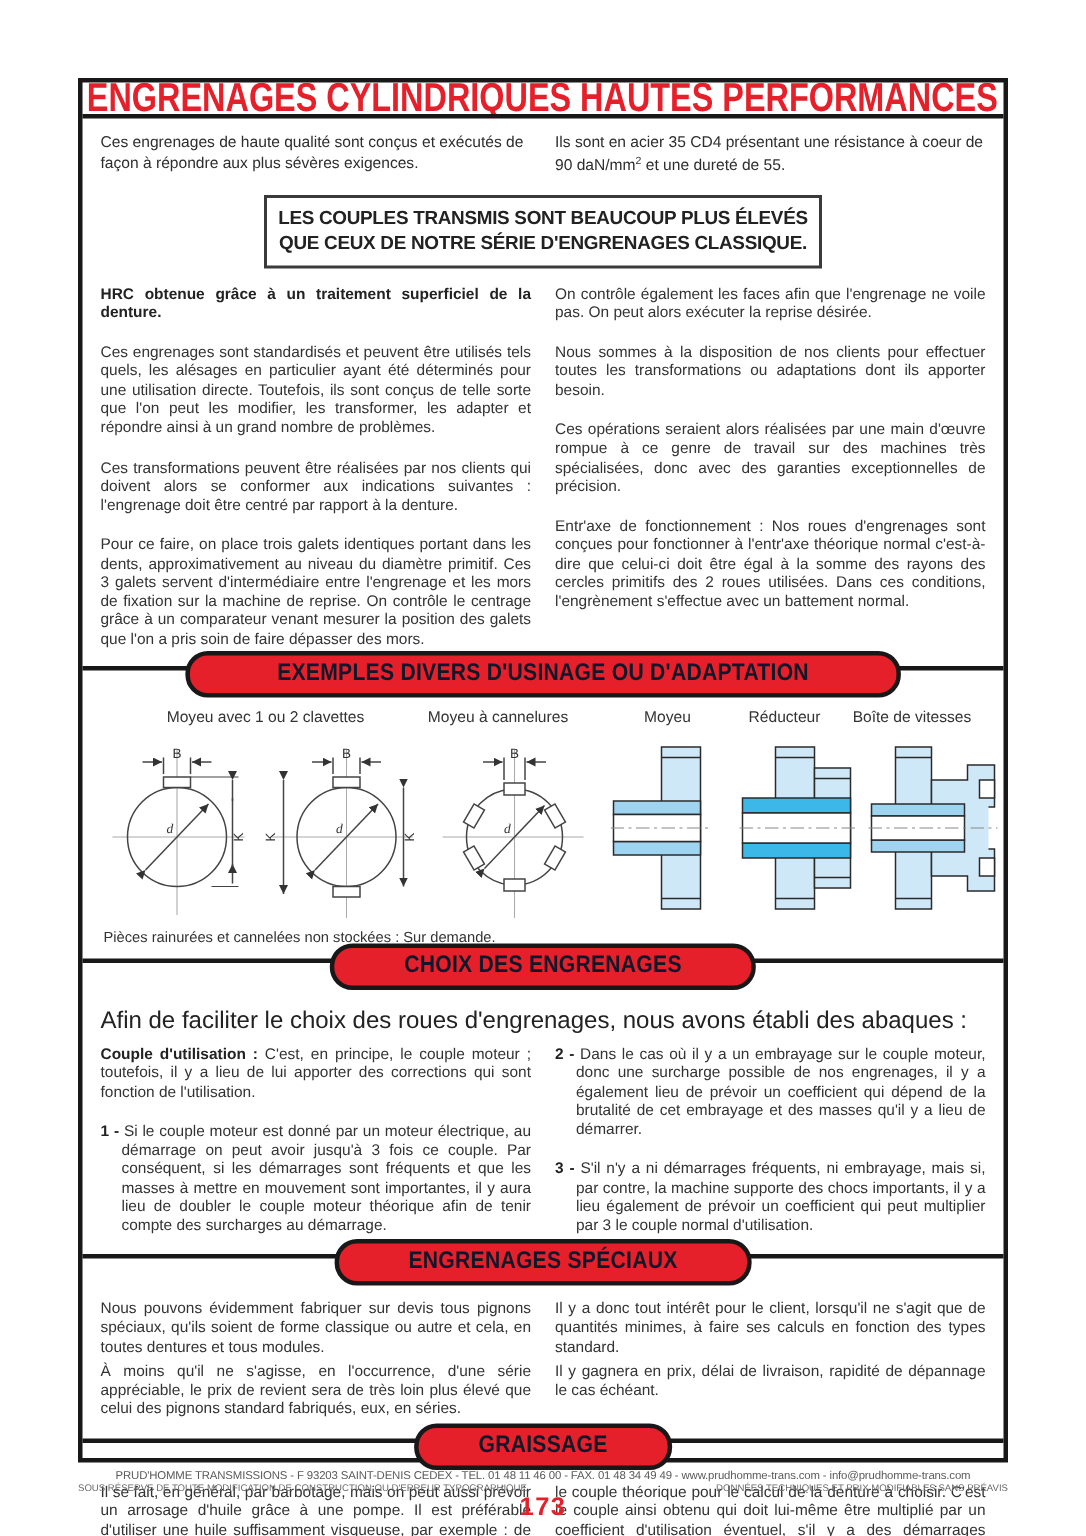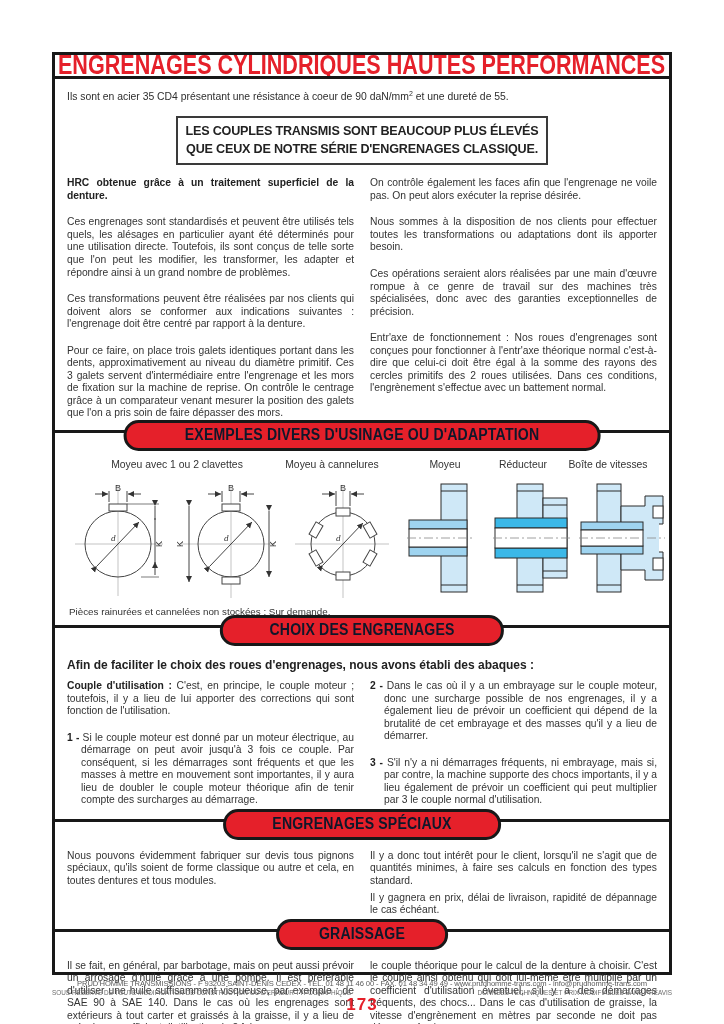--- a/index.html
+++ b/index.html
@@ -51,21 +51,21 @@
   .section-pad { padding-top:26px; }
   
   .diagram-labels { position:relative; height:15px; font-size:10.4px; color:#333; }
   .diagram-labels span { position:absolute; transform:translateX(-50%); white-space:nowrap; }
   .diagram-row { position:relative; height:122px; margin-top:4px; }
   .diagram-row svg { position:absolute; top:0; }
   .stock-note { font-size:9.8px; color:#333; padding:6px 0 8px 14px; }
   .dim-label { font-family:"Liberation Sans", sans-serif; font-size:9px; fill:#333; }
   .dim-label-i { font-family:"Liberation Serif", serif; font-style:italic; font-size:9px; fill:#333; }
   
-  .choix-intro { font-weight:bold; font-size:12px; padding:8px 12px 4px 12px; color:#222; }
+  .choix-intro { font-weight:normal; font-size:16px; padding:8px 12px 4px 12px; color:#222; }
   
   .footer-line1 {
     position:absolute; left:52px; width:620px; top:979px;
     font-size:7.6px; color:#5a5a5a; white-space:nowrap; text-align:center; letter-spacing:-0.1px;
   }
   .footer-line2 {
     position:absolute; left:52px; width:620px; top:989px;
     display:flex; justify-content:space-between; font-size:6.4px; color:#6a6a6a;
   }
   .page-number {
@@ -76,20 +76,21 @@
 </head>
 <body>
 
 <div class="frame">
 
   <div class="title-bar">
     <div class="title-text">ENGRENAGES CYLINDRIQUES HAUTES PERFORMANCES</div>
   </div>
 
   <div class="intro">
+    <div class="col">Ces engrenages de haute qualité sont conçus et exécutés de façon à répondre aux plus sévères exigences.</div>
     <div class="col"><span>Ils sont en acier 35 CD4 présentant une résistance à coeur de 90 daN/mm</span><sup>2</sup><span> et une dureté de 55.</span></div>
   </div>
 
   <div class="highlight-box">
     <div>LES COUPLES TRANSMIS SONT BEAUCOUP PLUS ÉLEVÉS</div>
     <div>QUE CEUX DE NOTRE SÉRIE D'ENGRENAGES CLASSIQUE.</div>
   </div>
 
   <div class="cols" style="padding-bottom:10px;">
     <div class="col">
@@ -252,20 +253,21 @@
       </div>
     </div>
   </div>
 
   <div class="section">
     <div class="banner"><span>ENGRENAGES SPÉCIAUX</span></div>
     <div class="section-pad" style="padding-top:24px;">
       <div class="cols" style="padding-bottom:12px;">
         <div class="col">
           <p>Nous pouvons évidemment fabriquer sur devis tous pignons spéciaux, qu'ils soient de forme classique ou autre et cela, en toutes dentures et tous modules.</p>
+          <p style="margin-top:4px;">À moins qu'il ne s'agisse, en l'occurrence, d'une série appréciable, le prix de revient sera de très loin plus élevé que celui des pignons standard fabriqués, eux, en séries.</p>
         </div>
         <div class="col">
           <p>Il y a donc tout intérêt pour le client, lorsqu'il ne s'agit que de quantités minimes, à faire ses calculs en fonction des types standard.</p>
           <p style="margin-top:4px;">Il y gagnera en prix, délai de livraison, rapidité de dépannage le cas échéant.</p>
         </div>
       </div>
     </div>
   </div>
 
   <div class="section">

